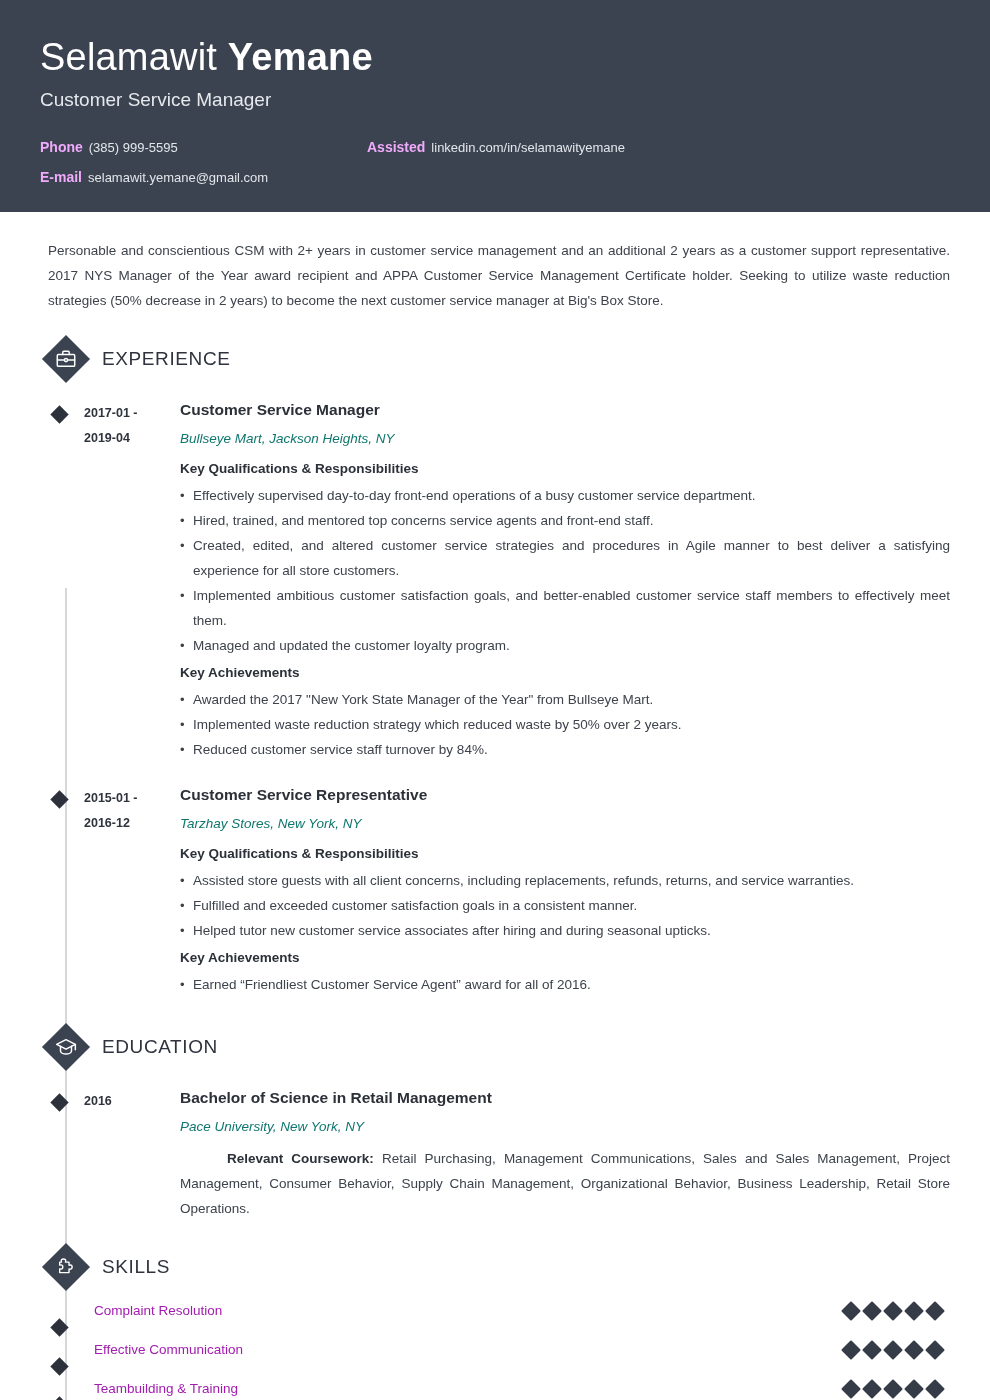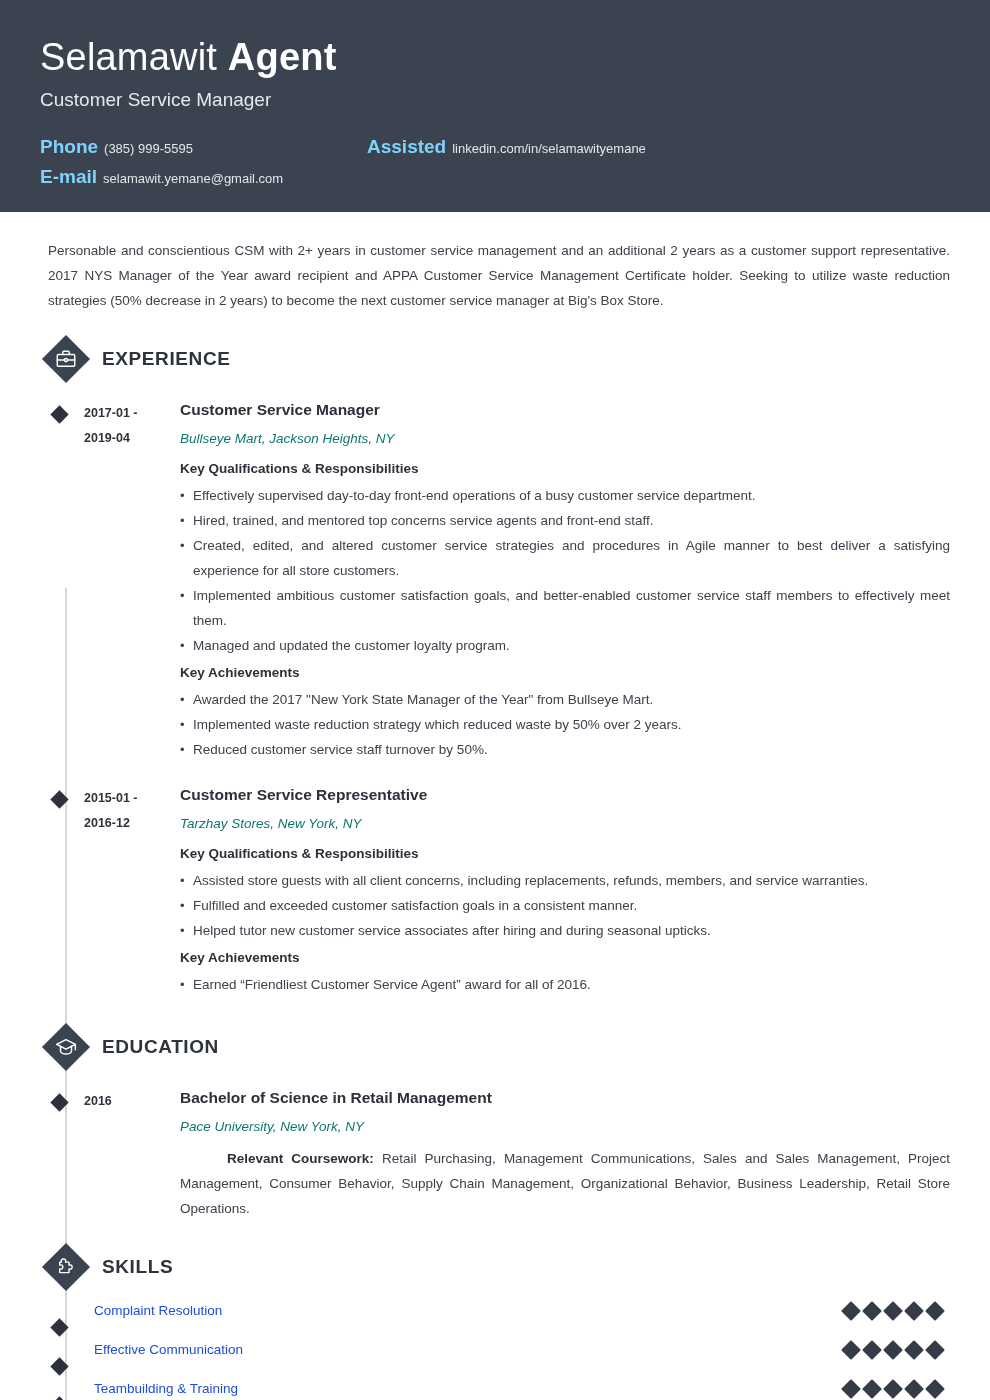--- a/index.html
+++ b/index.html
@@ -58,23 +58,23 @@
     color: #e9ebef;
   }
   .contact-item {
     position: absolute;
     white-space: nowrap;
   }
   .contact-item.col1 { left: 0; }
   .contact-item.col2 { left: 327px; }
   .contact-label {
     font-weight: 700;
-    color: #7dd3fc;
+    color: #f0abfc;
     margin-right: 6px;
-    font-size: 19px;
+    font-size: 14px;
   }
   .contact-value {
     font-weight: 400;
     color: #e3e6ea;
     font-size: 13px;
   }
 
   
   .body {
     padding: 0 40px 0 40px;
@@ -126,21 +126,21 @@
   }
   .section-badge svg {
     position: absolute;
     left: 11px;
     top: 11px;
     width: 22px;
     height: 22px;
   }
   .section-title {
     font-size: 19px;
-    font-weight: 700;
+    font-weight: 400;
     letter-spacing: 0.6px;
     color: #2e333d;
     margin-left: 14px;
   }
 
   
   .entry {
     position: relative;
     display: flex;
     margin-top: 18px;
@@ -241,21 +241,21 @@
     left: 13px;
     top: 10px;
     width: 13px;
     height: 13px;
     background: #2c313b;
     transform: rotate(45deg);
   }
   .skill-name {
     flex: 1 1 auto;
     font-size: 13.5px;
-    color: #1d4ed8;
+    color: #a21caf;
     line-height: 20px;
     padding-left: 10px;
   }
   .skill-rating {
     flex: 0 0 auto;
     display: flex;
     gap: 7px;
     padding-right: 8px;
   }
   .rate-dia {
@@ -268,21 +268,21 @@
   .rate-dia.off { background: #dcdcdc; }
 </style>
 </head>
 <body>
 
 <div class="page">
 
   <div class="header">
     <h1 class="name">
       <span>Selamawit</span>
-      <span class="last">Agent</span>
+      <span class="last">Yemane</span>
     </h1>
     <div class="job-title">Customer Service Manager</div>
 
     <div class="contacts">
       <div class="contact-row">
         <span class="contact-item col1">
           <span class="contact-label">Phone</span><span class="contact-value">(385) 999-5595</span>
         </span>
         <span class="contact-item col2">
           <span class="contact-label">Assisted</span><span class="contact-value">linkedin.com/in/selamawityemane</span>
@@ -331,39 +331,39 @@
           <li>Effectively supervised day-to-day front-end operations of a busy customer service department.</li>
           <li>Hired, trained, and mentored top concerns service agents and front-end staff.</li>
           <li>Created, edited, and altered customer service strategies and procedures in Agile manner to best deliver a satisfying experience for all store customers.</li>
           <li>Implemented ambitious customer satisfaction goals, and better-enabled customer service staff members to effectively meet them.</li>
           <li>Managed and updated the customer loyalty program.</li>
         </ul>
         <div class="block-label">Key Achievements</div>
         <ul class="bullets">
           <li>Awarded the 2017 "New York State Manager of the Year" from Bullseye Mart.</li>
           <li>Implemented waste reduction strategy which reduced waste by 50% over 2 years.</li>
-          <li>Reduced customer service staff turnover by 50%.</li>
+          <li>Reduced customer service staff turnover by 84%.</li>
         </ul>
       </div>
     </div>
 
     <div class="entry">
       <div class="entry-marker">
           <div class="small-dia"></div>
         </div>
       <div class="entry-date">
         <span>2015-01 -</span>
         <span>2016-12</span>
       </div>
       <div class="entry-content">
         <div class="entry-title">Customer Service Representative</div>
         <div class="entry-sub">Tarzhay Stores, New York, NY</div>
         <div class="block-label">Key Qualifications &amp; Responsibilities</div>
         <ul class="bullets">
-          <li>Assisted store guests with all client concerns, including replacements, refunds, members, and service warranties.</li>
+          <li>Assisted store guests with all client concerns, including replacements, refunds, returns, and service warranties.</li>
           <li>Fulfilled and exceeded customer satisfaction goals in a consistent manner.</li>
           <li>Helped tutor new customer service associates after hiring and during seasonal upticks.</li>
         </ul>
         <div class="block-label">Key Achievements</div>
         <ul class="bullets">
           <li>Earned “Friendliest Customer Service Agent” award for all of 2016.</li>
         </ul>
       </div>
     </div>
 

